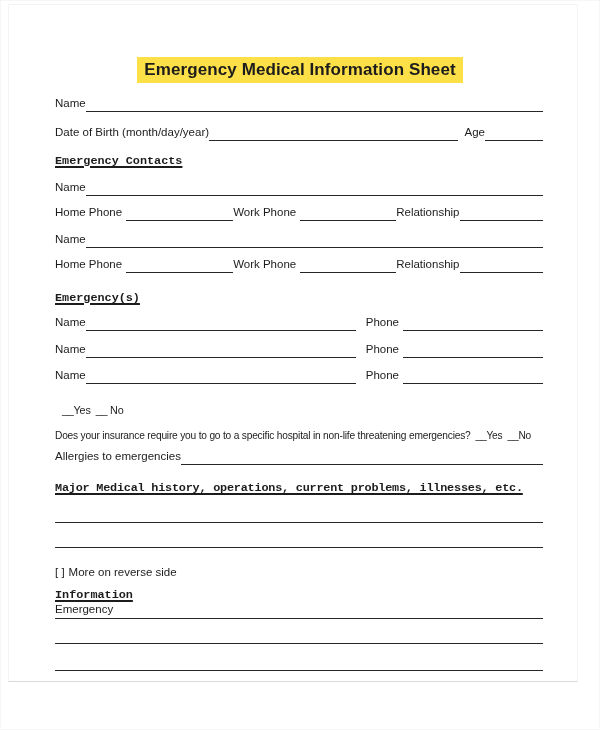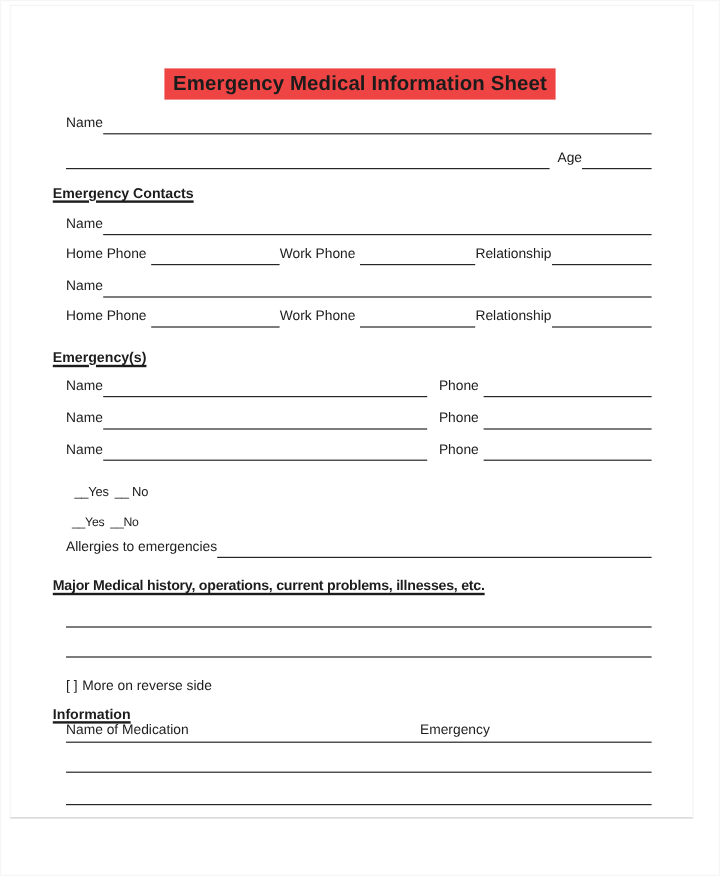--- a/index.html
+++ b/index.html
@@ -24,23 +24,24 @@
   .r {
     position:absolute; left:55px; right:57px; height:17px;
     display:flex; align-items:center; white-space:pre; line-height:13px;
   }
   .fill {
     border-bottom:1.6px solid #262626; align-self:flex-end; height:14px;
     box-sizing:border-box;
   }
   .grow { flex:1 1 auto; }
   .h {
-    position:absolute; left:44px; font-weight:bold; font-size:11.8px;
+    position:absolute; left:55px; font-weight:bold; font-size:11.8px;
     text-decoration:underline; text-decoration-thickness:1.5px; text-underline-offset:2px;
     line-height:13px;
+    font-family:Liberation Mono, monospace;
   }
   .h-tight { letter-spacing:-0.2px; }
   .lbl { line-height:13px; }
   .sp-after { margin-right:4px; }
   .q1 { font-size:10.8px; letter-spacing:-0.2px; }
   .q2 { font-size:10.2px; letter-spacing:-0.2px; }
   .yn { margin-left:5px; }
   .yn-first { margin-left:7px; }
   .cb { margin-right:4px; }
   .w107 { width:107px; } .w96 { width:96px; } .w140 { width:140px; } .w58 { width:58px; }
@@ -50,29 +51,30 @@
   .bottom-hair { position:absolute; left:9px; right:23px; top:681px; height:0;
     border-top:1px solid #d9d9d9; }
 </style>
 </head>
 <body>
 
 <div class="outer-edge"></div>
 <div class="page-edge"></div>
 
 <div class="title-row">
-  <span class="title" id="title-hl" style="background: #ef4444;">Emergency Medical Information Sheet</span>
+  <span class="title" id="title-hl" style="background: #fde047;">Emergency Medical Information Sheet</span>
 </div>
 
 <div class="r" style="top:95px">
   <span class="lbl">Name</span>
   <span class="fill grow"></span>
 </div>
 
 <div class="r" style="top:124px">
+  <span class="lbl">Date of Birth (month/day/year)</span>
   <span class="fill grow"></span>
   <span class="lbl ml7">Age</span>
   <span class="fill w58"></span>
 </div>
 
 <div class="h" style="top:155px">Emergency Contacts</div>
 
 <div class="r" style="top:179px">
   <span class="lbl">Name</span>
   <span class="fill grow"></span>
@@ -118,20 +120,21 @@
   <span class="fill grow"></span>
   <span class="lbl ml10 sp-after">Phone</span>
   <span class="fill w140"></span>
 </div>
 
 <div class="r q1" style="top:402px">
   <span class="lbl yn yn-first">__Yes</span>
   <span class="lbl yn">__ No</span>
 </div>
 <div class="r q2" style="top:427px">
+  <span class="lbl">Does your insurance require you to go to a specific hospital in non-life threatening emergencies?</span>
   <span class="lbl yn">__Yes</span>
   <span class="lbl yn">__No</span>
 </div>
 
 <div class="r" style="top:448px">
   <span class="lbl">Allergies to emergencies</span>
   <span class="fill grow"></span>
 </div>
 
 <div class="h h-tight" style="top:482px">Major Medical history, operations, current problems, illnesses, etc.</div>
@@ -144,21 +147,20 @@
 </div>
 
 <div class="r" style="top:564px">
   <span class="lbl cb">[ ]</span>
   <span class="lbl">More on reverse side</span>
 </div>
 
 <div class="h" style="top:589px">Information</div>
 
 <div class="r medhdr" style="top:601px">
-  <span class="lbl c1">Name of Medication</span>
   <span class="lbl">Emergency</span>
 </div>
 
 <div class="r" style="top:627px">
   <span class="fill grow"></span>
 </div>
 <div class="r" style="top:654px">
   <span class="fill grow"></span>
 </div>
 

